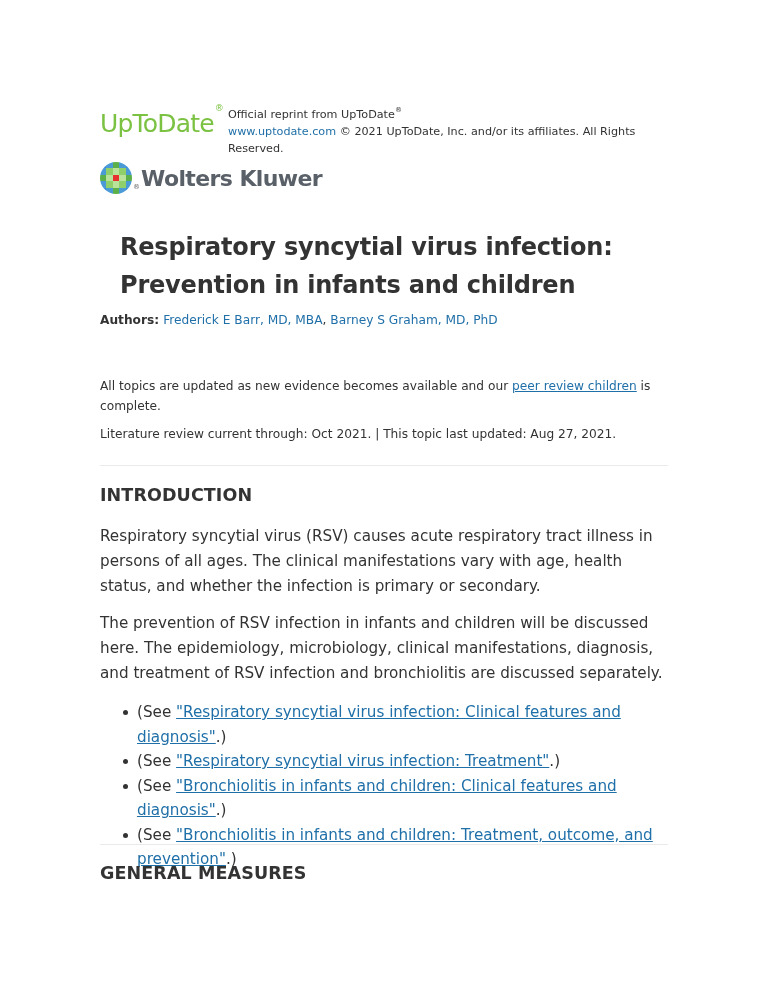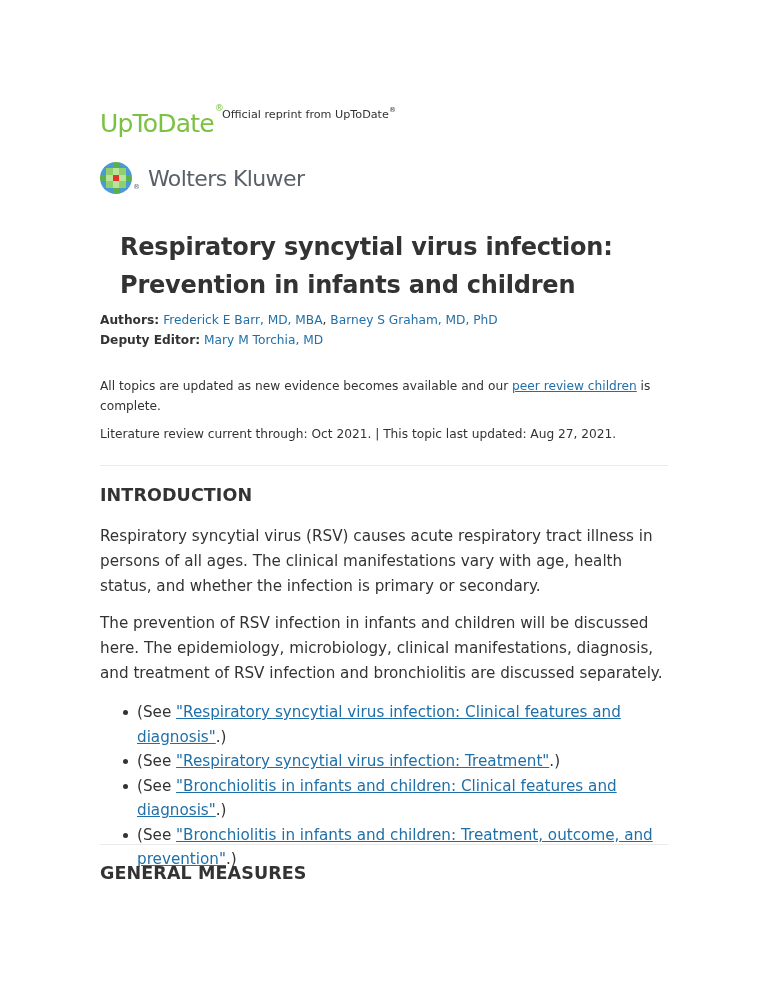--- a/index.html
+++ b/index.html
@@ -42,21 +42,21 @@
       width: 112px;
     }
     .utd-logo sup {
       font-size: 9px;
       position: relative;
       top: -12px;
       left: 1px;
       letter-spacing: 0;
     }
     .reprint {
-      margin-left: 10px;
+      margin-left: 16px;
       font-size: 11.2px;
       line-height: 17px;
       color: #333;
       position: relative;
       top: -3px;
     }
     .reprint sup { font-size: 7px; position: relative; top: -1px; }
     .reprint a { color: #1f6fa8; }
 
     .wk-logo {
@@ -82,22 +82,22 @@
       color: #666;
       align-self: flex-end;
       margin-left: 1px;
       margin-bottom: 3px;
     }
     .wk-text {
       font-family: "DejaVu Sans", sans-serif;
       font-size: 22px;
       color: #5a6068;
       letter-spacing: -0.6px;
-      margin-left: 8px;
-      font-weight: normal;
+      margin-left: 1px;
+      font-weight: bold;
     }
 
     
     .title {
       position: absolute;
       top: 228px;
       left: 0;
       width: 580px;
       font-size: 24px;
       font-weight: bold;
@@ -194,20 +194,21 @@
   </style>
 </head>
 <body>
 
 <div class="page">
 
   <div class="uptodate-header">
     <div class="utd-logo"><span>UpToDate</span><sup>®</sup></div>
     <div class="reprint">
       <div><span>Official reprint from UpToDate</span><sup>®</sup></div>
+      <div><a href="#">www.uptodate.com</a><span> © 2021 UpToDate, Inc. and/or its affiliates. All Rights Reserved.</span></div>
     </div>
   </div>
 
   <div class="wk-logo">
     <div class="wk-icon">
       <span style="background:#3d8fd1"></span>
         <span style="background:#4a9ad6"></span>
         <span style="background:#5cb04a"></span>
         <span style="background:#4a9ad6"></span>
         <span style="background:#3d8fd1"></span>
@@ -234,23 +235,20 @@
     </div>
     <span class="wk-reg">®</span>
     <span class="wk-text">Wolters Kluwer</span>
   </div>
 
   <h1 class="title">Respiratory syncytial virus infection: Prevention in infants and children</h1>
 
   <div class="meta">
     <div>
       <span class="lbl">Authors:</span><a href="#">Frederick E Barr, MD, MBA</a><span>, </span><a href="#">Barney S Graham, MD, PhD</a>
-    </div>
-    <div>
-      <span class="lbl">Deputy Editor:</span><a href="#">Mary M Torchia, MD</a>
     </div>
   </div>
 
   <div class="update-note">
     <span>All topics are updated as new evidence becomes available and our </span><a href="#">peer review children</a><span> is complete.</span>
   </div>
 
   <div class="lit-review">
     <b>Literature review current through:</b><span> Oct 2021. | </span><b>This topic last updated:</b><span> Aug 27, 2021.</span>
   </div>

